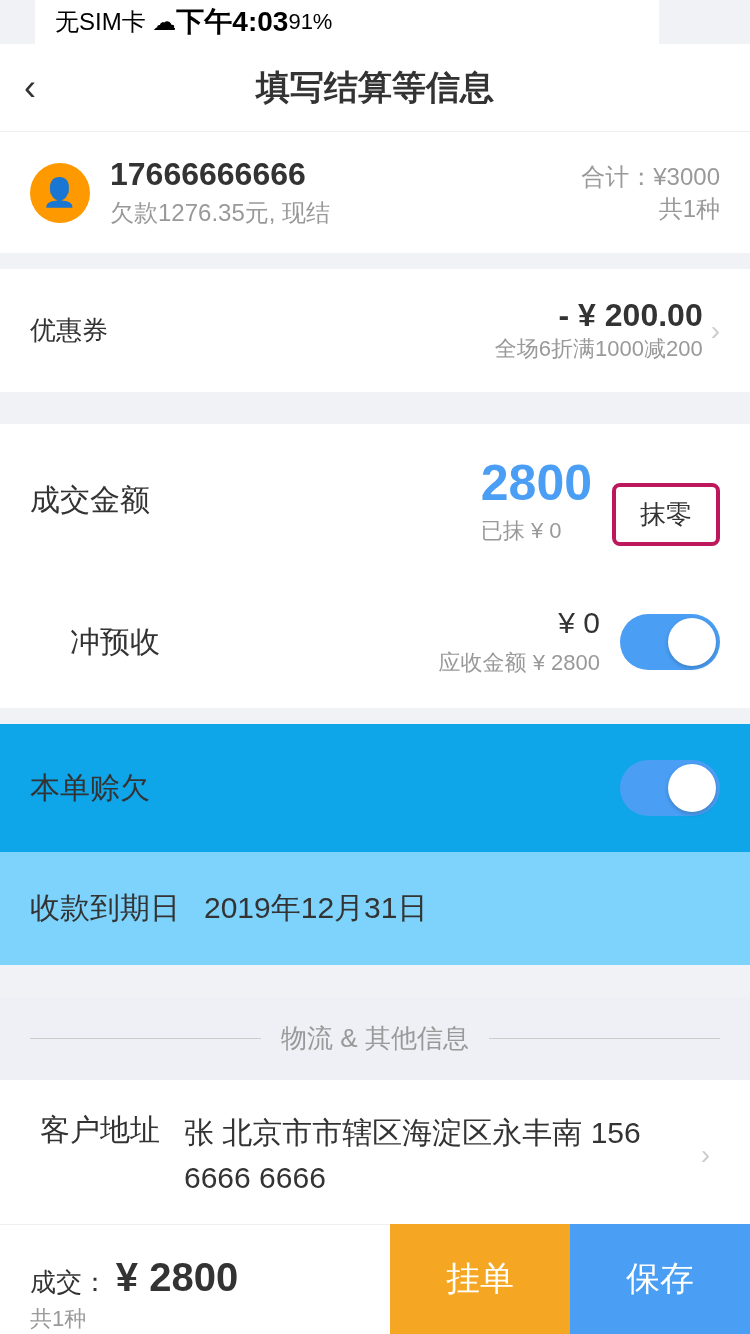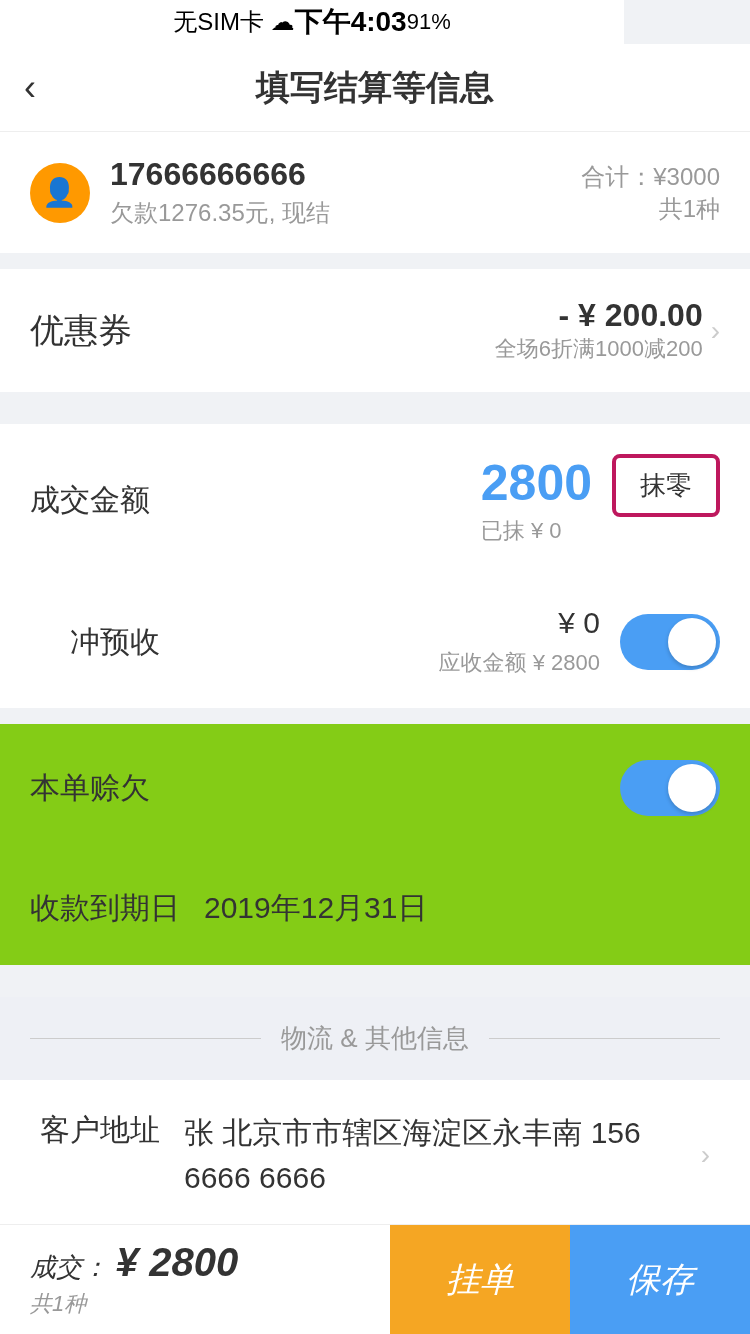--- a/index.html
+++ b/index.html
@@ -14,24 +14,25 @@
       position: relative;
     }
 
     
     .status-bar {
       width: 624px;
       height: 44px;
       background: #fff;
       display: flex;
       align-items: center;
-      justify-content: center;
+      justify-content: flex-start;
       padding: 0 20px;
       font-size: 24px;
       color: #000;
+      margin-left: 35px;
     }
     .status-left { display: flex; align-items: center; gap: 8px; }
     .status-center { font-size: 28px; font-weight: 600; }
     .status-right { display: flex; align-items: center; gap: 8px; font-size: 22px; }
 
     
     .nav-bar {
       width: 750px;
       height: 88px;
       background: #fff;
@@ -90,21 +91,21 @@
 
     
     .coupon-row {
       background: #fff;
       padding: 28px 30px;
       display: flex;
       align-items: center;
       justify-content: space-between;
       margin-bottom: 16px;
     }
-    .coupon-label { font-size: 34px; color: #333; }
+    .coupon-label { font-size: 26px; color: #333; }
     .coupon-right { display: flex; align-items: center; gap: 8px; }
     .coupon-discount { font-size: 32px; font-weight: 600; color: #333; }
     .coupon-desc { font-size: 22px; color: #999; }
     .chevron-icon { color: #ccc; font-size: 28px; }
 
     
     .divider { height: 16px; background: #f0f2f5; }
 
     
     .amount-section {
@@ -114,21 +115,21 @@
     }
     .amount-row {
       display: flex;
       align-items: center;
       justify-content: space-between;
       padding: 30px 0;
       border-bottom: 1px solid #f0f0f0;
     }
     .amount-row:last-child { border-bottom: none; }
     .row-label { font-size: 30px; color: #333; }
-    .amount-right { display: flex; align-items: flex-start; gap: 20px; margin-left: 16px; }
+    .amount-right { display: flex; align-items: flex-end; gap: 20px; margin-left: 16px; }
     .amount-value { font-size: 50px; font-weight: 600; color: #4a9ef4; }
 
     
     .round-zero-btn {
       border: 4px solid #be185d;
       border-radius: 8px;
       padding: 10px 24px;
       font-size: 26px;
       color: #333;
       background: #fff;
@@ -168,34 +169,34 @@
       padding: 30px 0;
       margin-left: 40px;
     }
     .chongyu-right { text-align: right; display: flex; flex-direction: column; align-items: flex-end; gap: 8px; }
     .chongyu-value { font-size: 30px; color: #333; }
     .chongyu-sub { font-size: 22px; color: #999; }
     .chongyu-toggle-wrap { display: flex; align-items: center; gap: 20px; }
 
     
     .bensingle-section {
-      background: #84cc16;
+      background: #0ea5e9;
       padding: 0 30px;
       margin-bottom: 0;
     }
     .bensingle-row {
       display: flex;
       align-items: center;
       justify-content: space-between;
       padding: 36px 0;
     }
 
     
     .duedate-section {
-      background: #84cc16;
+      background: #7dd3fc;
       padding: 0 30px;
       margin-bottom: 16px;
     }
     .duedate-row {
       display: flex;
       align-items: center;
       padding: 36px 0;
       gap: 24px;
     }
     .duedate-label { font-size: 30px; color: #333; }
@@ -232,23 +233,22 @@
     .address-chevron { color: #ccc; font-size: 28px; align-self: center; }
 
     
     .bottom-bar {
       position: fixed;
       bottom: 0;
       width: 750px;
       height: 110px;
       background: #fff;
       display: flex;
-      align-items: center;
+      align-items: flex-end;
       border-top: 1px solid #eee;
-      font-style: italic;
     }
     .bottom-info {
       flex: 1;
       padding: 0 30px;
     }
     .bottom-deal { font-size: 26px; color: #333; }
     .bottom-amount { font-size: 40px; font-weight: 600; color: #333; }
     .bottom-count { font-size: 22px; color: #999; margin-top: 4px; }
     .btn-hang {
       width: 180px;

